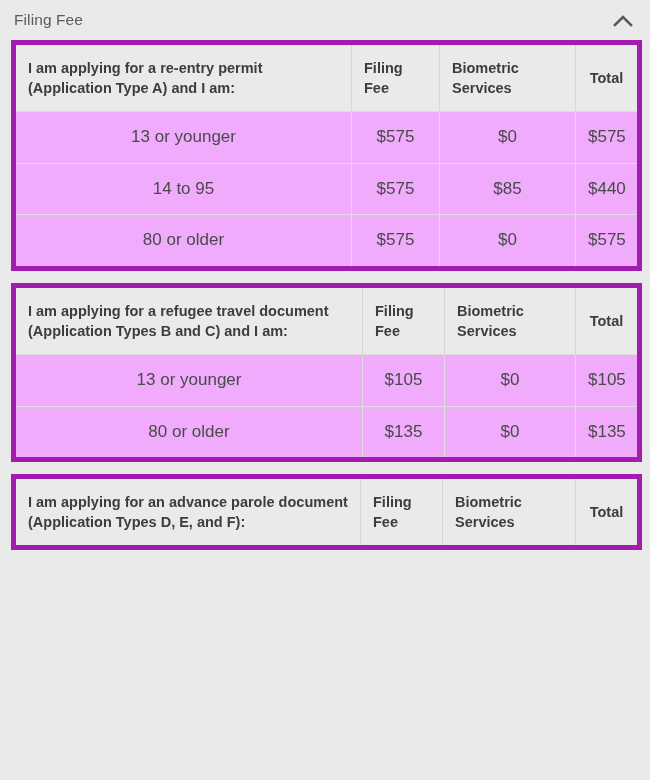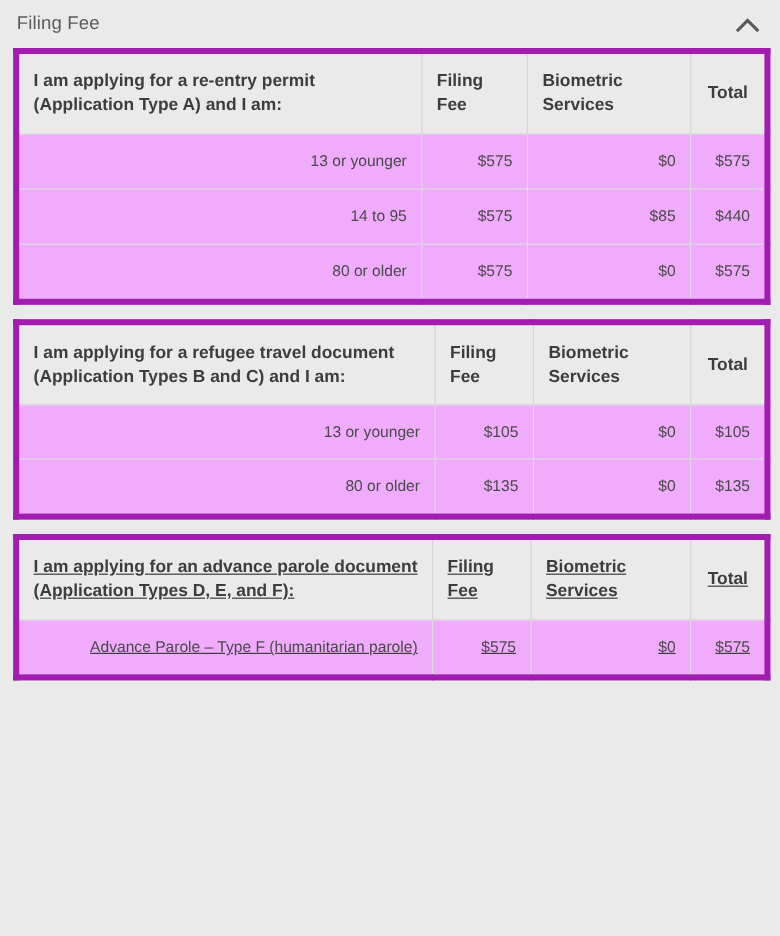--- a/index.html
+++ b/index.html
@@ -52,40 +52,40 @@
   }
 
   table.fee-table {
     width: 100%;
     border-collapse: collapse;
     background: #f0abfc;
     border: 5px solid #a21caf;
     margin-bottom: 12px;
     table-layout: fixed;
   }
-  table.fee-table:last-child { margin-bottom: 16px; text-decoration: underline; }
+  table.fee-table:last-child { margin-bottom: 16px; }
 
   table.fee-table thead th {
     background: #eaeaea;
     font-weight: bold;
     font-size: 14.5px;
     color: #3d3d3d;
     text-align: left;
     vertical-align: middle;
     padding: 13px 12px;
     border-right: 1px solid #d6d6d6;
     line-height: 1.38;
     box-sizing: border-box;
   }
   table.fee-table thead th:last-child { border-right: none; text-align: center; }
 
   table.fee-table tbody td {
-    font-size: 13px;
+    font-size: 17px;
     color: #4a4a4a;
-    text-align: right;
+    text-align: center;
     vertical-align: middle;
     padding: 13px 12px;
     border-top: 1px solid #dddddd;
     border-right: 1px solid #dddddd;
     line-height: 1.45;
     box-sizing: border-box;
   }
   table.fee-table tbody td:last-child { border-right: none; }
 
   
@@ -195,22 +195,16 @@
       </colgroup>
     <thead>
       <tr>
         <th>I am applying for an advance parole document (Application Types D, E, and F):</th>
         <th>Filing Fee</th>
         <th>Biometric Services</th>
         <th>Total</th>
       </tr>
     </thead>
     <tbody>
-      <tr>
-        <td>Advance Parole – Type F (humanitarian parole)</td>
-        <td>$575</td>
-        <td>$0</td>
-        <td>$575</td>
-      </tr>
     </tbody>
   </table>
 
 </div>
 
 </body></html>

